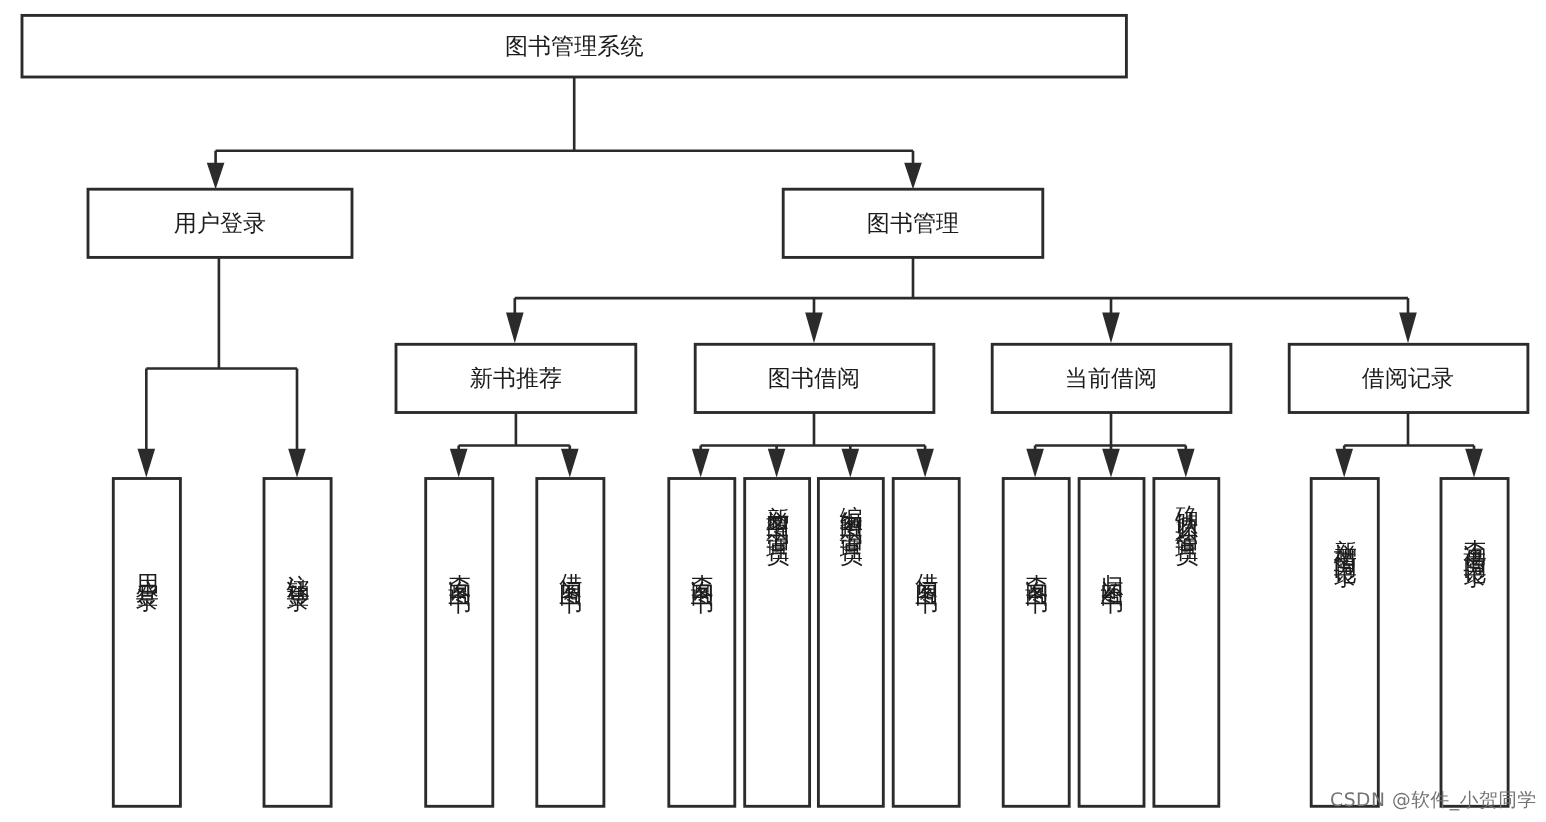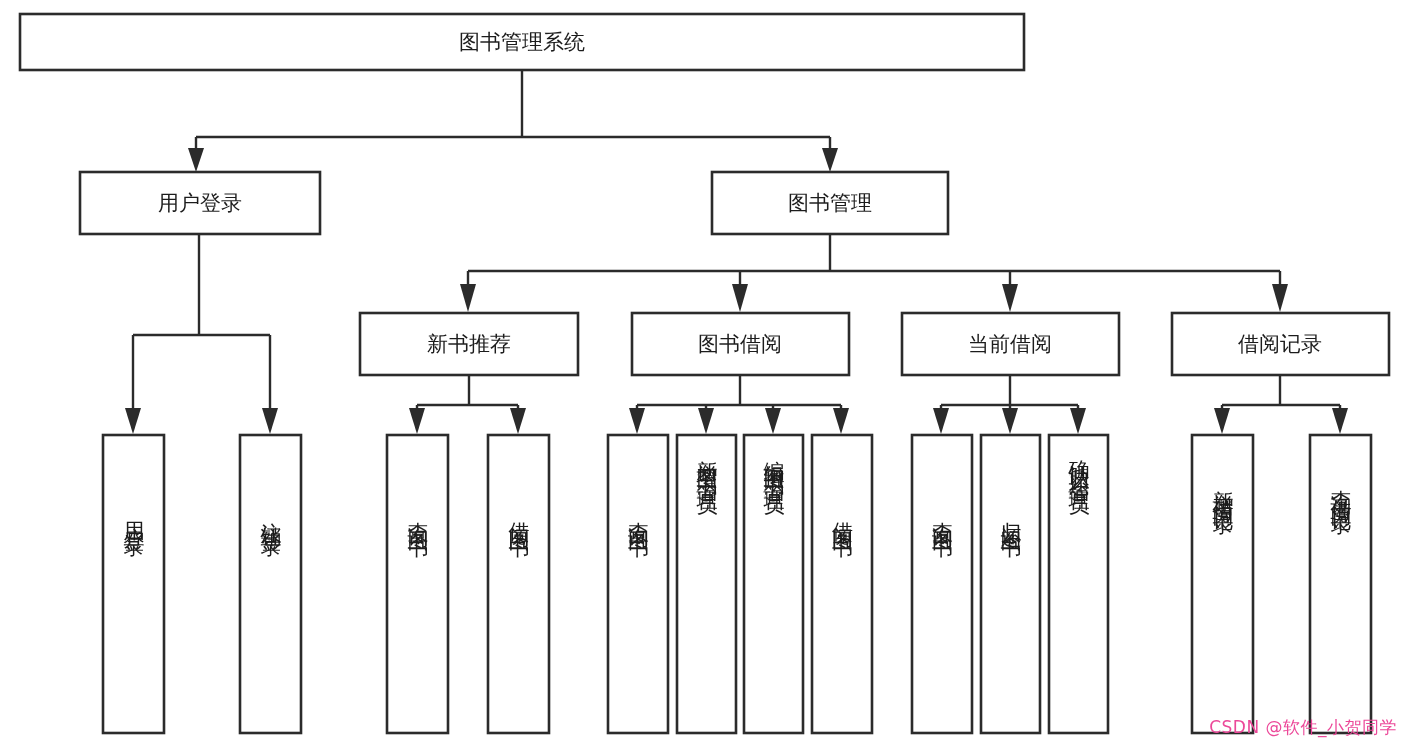--- a/index.html
+++ b/index.html
@@ -64,21 +64,21 @@
     letter-spacing: 5px;
     color: #1c1c1c;
     white-space: nowrap;
   }
   .watermark {
     position: absolute;
     right: 8px;
     bottom: 8px;
     font-family: "DejaVu Sans", "Liberation Sans", sans-serif;
     font-size: 17px;
-    color: #ec4899;
+    color: #737373;
     letter-spacing: 0.5px;
     white-space: nowrap;
     text-align: right;
   }
 </style>
 </head>
 <body>
 
 <div id="diagram-root">
 

